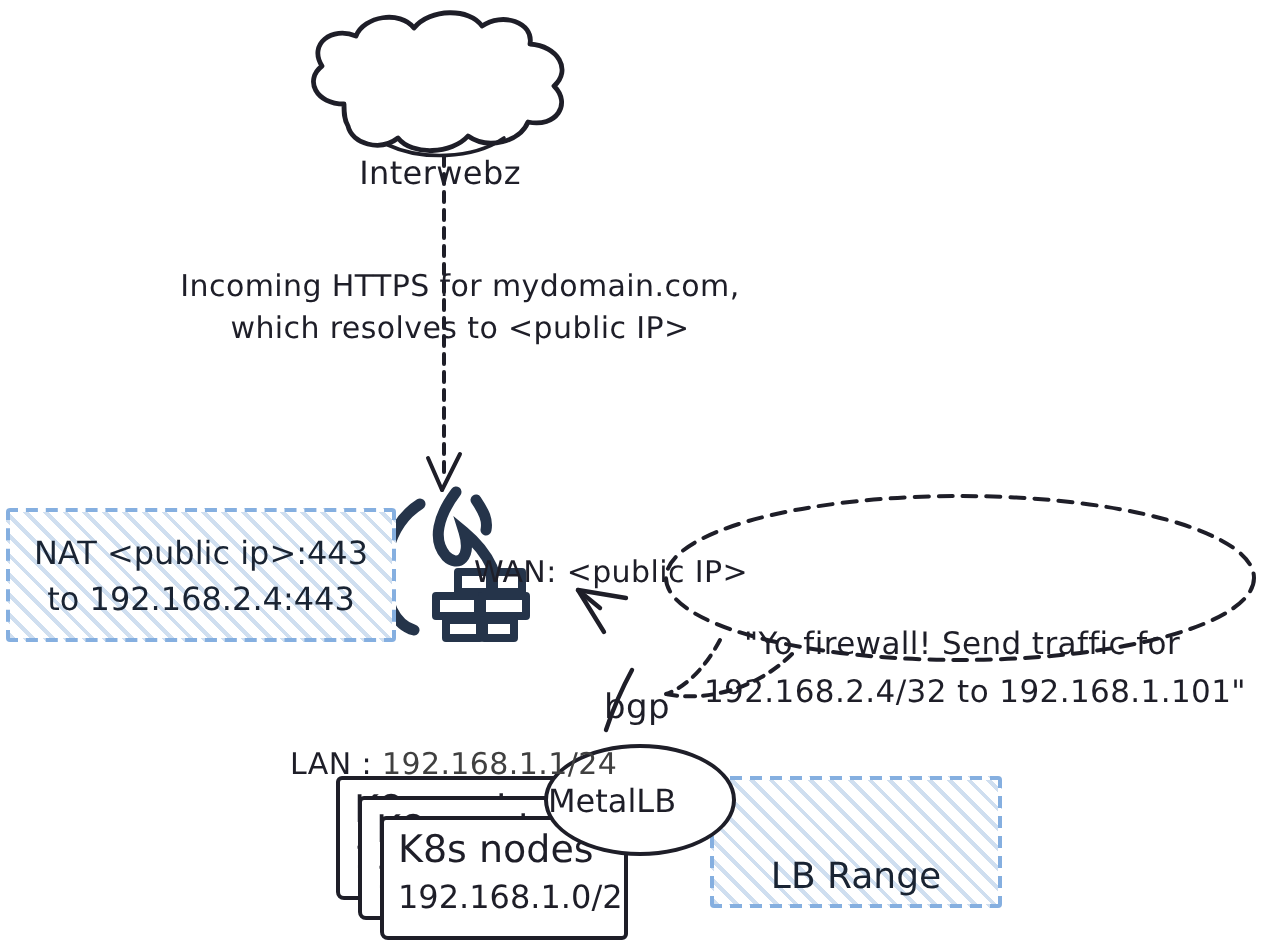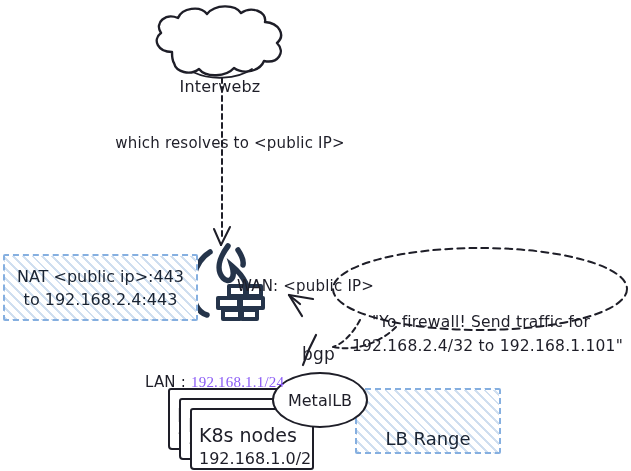--- a/index.html
+++ b/index.html
@@ -12,52 +12,52 @@
   .center{text-align:center;}
 
   
   .cloud-label{left:168px;top:31px;width:104px;font-size:16px;text-align:center;z-index:6;}
 
   
   .incoming{left:55px;top:87px;width:350px;font-size:15px;line-height:21px;text-align:center;z-index:6;}
 
   .wan-label{left:237px;top:231px;font-size:15px;}
   .lan-label{left:145px;top:327px;font-size:15px;}
-  .lan-label .ip{color:#8b5cf6;font-family:Liberation Serif, serif;}
+  .lan-label .ip{color:#404040;}
   .bgp-label{left:302px;top:298px;font-size:17px;}
 
   
   .hatch-box{
     position:absolute;border:2px dashed #85afe0;border-radius:2px;
     background:repeating-linear-gradient(45deg, rgba(130,170,215,.38) 0 2px, rgba(255,255,255,0) 2px 7px) #fff;
     display:flex;flex-direction:column;justify-content:center;align-items:center;
     z-index:2;color:#1a2433;
   }
   .nat-box{left:3px;top:254px;width:191px;height:63px;font-size:16px;line-height:23px;}
   .lb-box{left:355px;top:388px;width:142px;height:62px;}
   .lb-box .t1{font-size:18px;line-height:26px;margin-top:36px;}
   .lb-box .t2{font-size:17px;line-height:22px;}
 
   
   .k8s-box{
     position:absolute;width:124px;height:62px;background:#fff;border:2px solid #1e1e28;
-    border-radius:3px 4px 3px 4px;overflow:hidden;padding:13px 0 0 7px;box-sizing:border-box;
+    border-radius:3px 4px 3px 4px;overflow:hidden;padding:3px 0 0 7px;box-sizing:border-box;
     white-space:nowrap;
   }
   .k8s-box .t1{font-size:19px;line-height:25px;display:block;}
   .k8s-box .t2{font-size:16px;line-height:22px;display:block;}
   .k8s-b1{left:168px;top:388px;z-index:2;}
   .k8s-b2{left:179px;top:398px;z-index:3;}
   .k8s-b3{left:190px;top:408px;z-index:4;}
 
   
   .metallb{
     position:absolute;left:272px;top:372px;width:92px;height:52px;background:#fff;
     border:2.5px solid #1e1e28;border-radius:50%;z-index:5;
-    display:flex;align-items:center;justify-content:center;font-size:16px;
+    display:flex;align-items:center;font-size:16px;
   }
 
   
   .bubble-text{left:352px;top:264px;width:258px;font-size:15.5px;line-height:24px;text-align:center;z-index:6;}
 </style>
 </head>
 <body>
 
 <div class="canvas">
 
@@ -109,20 +109,21 @@
       <g>
         <polyline points="313,299 289,295 302,316"></polyline>
         <path d="M289,295 L300,304"></path>
       </g>
     </g>
   </svg>
 
   <div class="label cloud-label">Interwebz</div>
 
   <div class="incoming label center">
+    <div>Incoming HTTPS for mydomain.com,</div>
     <div>which resolves to &lt;public IP&gt;</div>
   </div>
 
   <div class="label wan-label">WAN: &lt;public IP&gt;</div>
 
   <div class="hatch-box nat-box">
     <div>NAT &lt;public ip&gt;:443</div>
     <div>to 192.168.2.4:443</div>
   </div>
 

